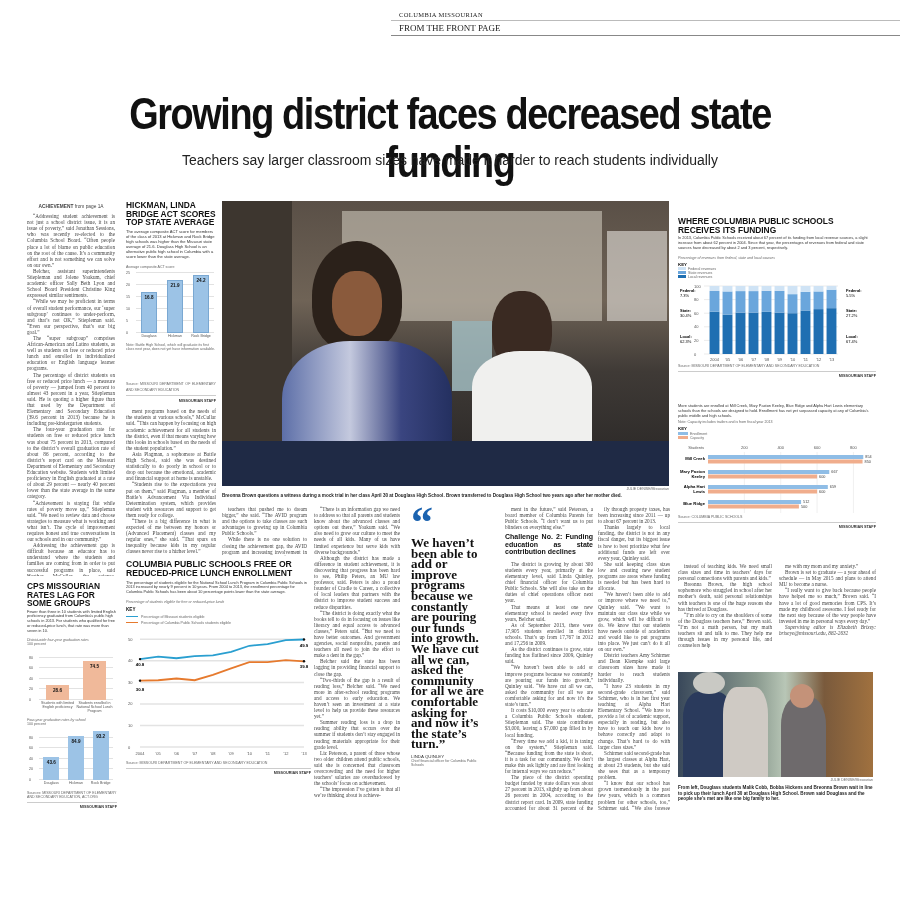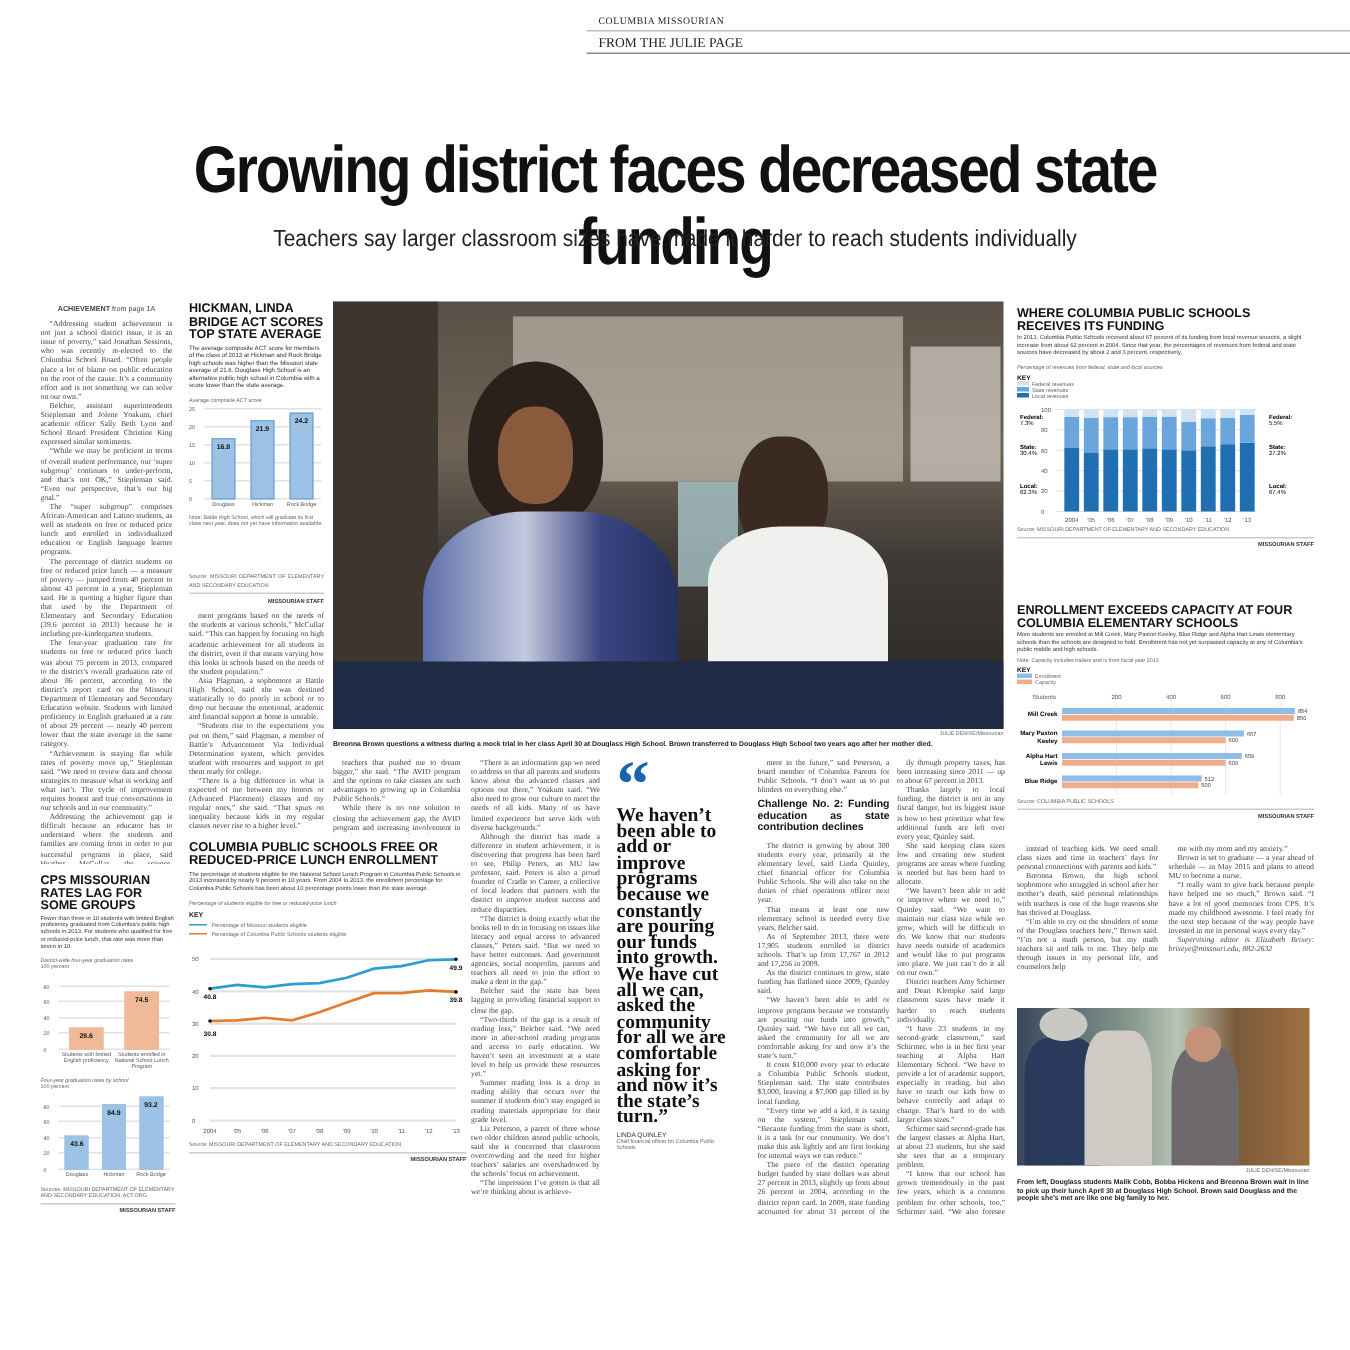--- a/index.html
+++ b/index.html
@@ -26,21 +26,21 @@
 .quote-name{font-family:"Liberation Sans",sans-serif;font-size:4.4px;color:#333;margin-top:4px}
 .bar-v{position:absolute;bottom:0;background:#9cc3e6;border:1px solid #7aa8d2}
 .bar-v span{position:absolute;top:2px;left:0;width:100%;text-align:center;font-family:"Liberation Sans",sans-serif;font-weight:bold;font-size:4.6px;color:#111}
 .axis-lbl{position:absolute;font-family:"Liberation Sans",sans-serif;font-size:3.6px;color:#555}
 .gridline{position:absolute;left:0;right:0;height:1px;background:#e2e2e2}
 </style>
 </head>
 <body>
 
 <div class="mast">COLUMBIA MISSOURIAN</div>
-<div class="section">FROM THE JULIE PAGE</div>
+<div class="section">FROM THE FRONT PAGE</div>
 
 <div class="headline">Growing district faces decreased state funding</div>
 <div class="dek">Teachers say larger classroom sizes have made it harder to reach students individually</div>
 
 <div class="col" style="left:27px;top:204px;width:88px;height:372px;">
   <div class="kicker"><b>ACHIEVEMENT</b> <span>from page 1A</span></div>
   <div>
       <p>“Addressing student achievement is not just a school district issue, it is an issue of poverty,” said Jonathan Sessions, who was recently re-elected to the Columbia School Board. “Often people place a lot of blame on public education on the root of the cause. It’s a community effort and is not something we can solve on our own.”</p>
       <p>Belcher, assistant superintendents Stiepleman and Jolene Yoakum, chief academic officer Sally Beth Lyon and School Board President Christine King expressed similar sentiments.</p>
       <p>“While we may be proficient in terms of overall student performance, our ‘super subgroup’ continues to under-perform, and that’s not OK,” Stiepleman said. “Even our perspective, that’s our big goal.”</p>
@@ -267,21 +267,21 @@
       <p>Thanks largely to local funding, the district is not in any fiscal danger, but its biggest issue is how to best prioritize what few additional funds are left over every year, Quinley said.</p>
       <p>She said keeping class sizes low and creating new student programs are areas where funding is needed but has been hard to allocate.</p>
       <p>“We haven’t been able to add or improve where we need to,” Quinley said. “We want to maintain our class size while we grow, which will be difficult to do. We know that our students have needs outside of academics and would like to put programs into place. We just can’t do it all on our own.”</p>
       <p>District teachers Amy Schirmer and Dean Klempke said large classroom sizes have made it harder to reach students individually.</p>
       <p>“I have 23 students in my second-grade classroom,” said Schirmer, who is in her first year teaching at Alpha Hart Elementary School. “We have to provide a lot of academic support, especially in reading, but also have to teach our kids how to behave correctly and adapt to change. That’s hard to do with larger class sizes.”</p>
       <p>Schirmer said second-grade has the largest classes at Alpha Hart, at about 23 students, but she said she sees that as a temporary problem.</p>
       <p>“I know that our school has grown tremendously in the past few years, which is a common problem for other schools, too,” Schirmer said. “We also foresee the class sizes going down due to the new elementary buildings being built.”</p>
     </div>
   </div>
 
-<div style="position:absolute;left:678px;top:204px;width:198px;height:190px;">
+<div style="position:absolute;left:678px;top:217px;width:198px;height:190px;">
   <div class="gfx-title" style="font-size:8.4px;">WHERE COLUMBIA PUBLIC SCHOOLS RECEIVES ITS FUNDING</div>
   <div class="gfx-text" style="font-size:3.9px;line-height:4.8px;margin-top:2px;">In 2013, Columbia Public Schools received about 67 percent of its funding from local revenue sources, a slight increase from about 62 percent in 2004. Since that year, the percentages of revenues from federal and state sources have decreased by about 2 and 3 percent, respectively.</div>
   <div class="gfx-note" style="font-style:italic;margin-top:5px;">Percentage of revenues from federal, state and local sources</div>
   <div class="gfx-title" style="font-size:4.4px;margin-top:3px;">KEY</div>
   <div class="gfx-note"><span style="display:inline-block;width:8px;height:3px;background:#cfe3f5;margin-right:2px"></span><span>Federal revenues</span></div>
   <div class="gfx-note"><span style="display:inline-block;width:8px;height:3px;background:#6aa6dc;margin-right:2px"></span><span>State revenues</span></div>
   <div class="gfx-note"><span style="display:inline-block;width:8px;height:3px;background:#1f6fb2;margin-right:2px"></span><span>Local revenues</span></div>
   <svg id="funding-svg" width="198" height="82" style="display:block;margin-top:3px;">
       <line x1="26" x2="160" y1="72" y2="72" stroke="#ddd" stroke-width="0.6"></line>
       <text x="16" y="73.5" font-size="4" fill="#555" font-family="Liberation Sans, sans-serif">0</text>
@@ -346,21 +346,20 @@
       <text x="168" y="30" font-size="4" font-weight="bold" text-anchor="start" font-family="Liberation Sans, sans-serif">State:</text>
       <text x="168" y="34.5" font-size="4" text-anchor="start" font-family="Liberation Sans, sans-serif">27.2%</text>
       <text x="168" y="56" font-size="4" font-weight="bold" text-anchor="start" font-family="Liberation Sans, sans-serif">Local:</text>
       <text x="168" y="60.5" font-size="4" text-anchor="start" font-family="Liberation Sans, sans-serif">67.4%</text>
     </svg>
   <div class="gfx-note">Source: MISSOURI DEPARTMENT OF ELEMENTARY AND SECONDARY EDUCATION</div>
   <div class="staff" style="margin-top:3px;">MISSOURIAN STAFF</div>
 </div>
 
 <div style="position:absolute;left:678px;top:402px;width:198px;height:160px;">
-  <div class="gfx-title" style="font-size:8.4px;">ENROLLMENT EXCEEDS CAPACITY AT FOUR COLUMBIA ELEMENTARY SCHOOLS</div>
   <div class="gfx-text" style="font-size:3.9px;line-height:4.8px;margin-top:2px;">More students are enrolled at Mill Creek, Mary Paxton Keeley, Blue Ridge and Alpha Hart Lewis elementary schools than the schools are designed to hold. Enrollment has not yet surpassed capacity at any of Columbia's public middle and high schools.</div>
   <div class="gfx-note" style="margin-top:2px;">Note: Capacity includes trailers and is from fiscal year 2013</div>
   <div class="gfx-title" style="font-size:4.4px;margin-top:3px;">KEY</div>
   <div class="gfx-note"><span style="display:inline-block;width:10px;height:3px;background:#8fbde6;margin-right:2px"></span><span>Enrollment</span></div>
   <div class="gfx-note"><span style="display:inline-block;width:10px;height:3px;background:#f0ad8c;margin-right:2px"></span><span>Capacity</span></div>
   <svg id="enroll-svg" width="198" height="72" style="display:block;margin-top:3px;">
       <text x="26" y="6" font-size="4" text-anchor="end" fill="#555" font-family="Liberation Sans, sans-serif">Students</text>
       <text x="66.36363636363637" y="6" font-size="4" text-anchor="middle" fill="#555" font-family="Liberation Sans, sans-serif">200</text>
       <line x1="66.36363636363637" x2="66.36363636363637" y1="9" y2="70" stroke="#e5e5e5" stroke-width="0.6"></line>
       <text x="102.72727272727273" y="6" font-size="4" text-anchor="middle" fill="#555" font-family="Liberation Sans, sans-serif">400</text>

